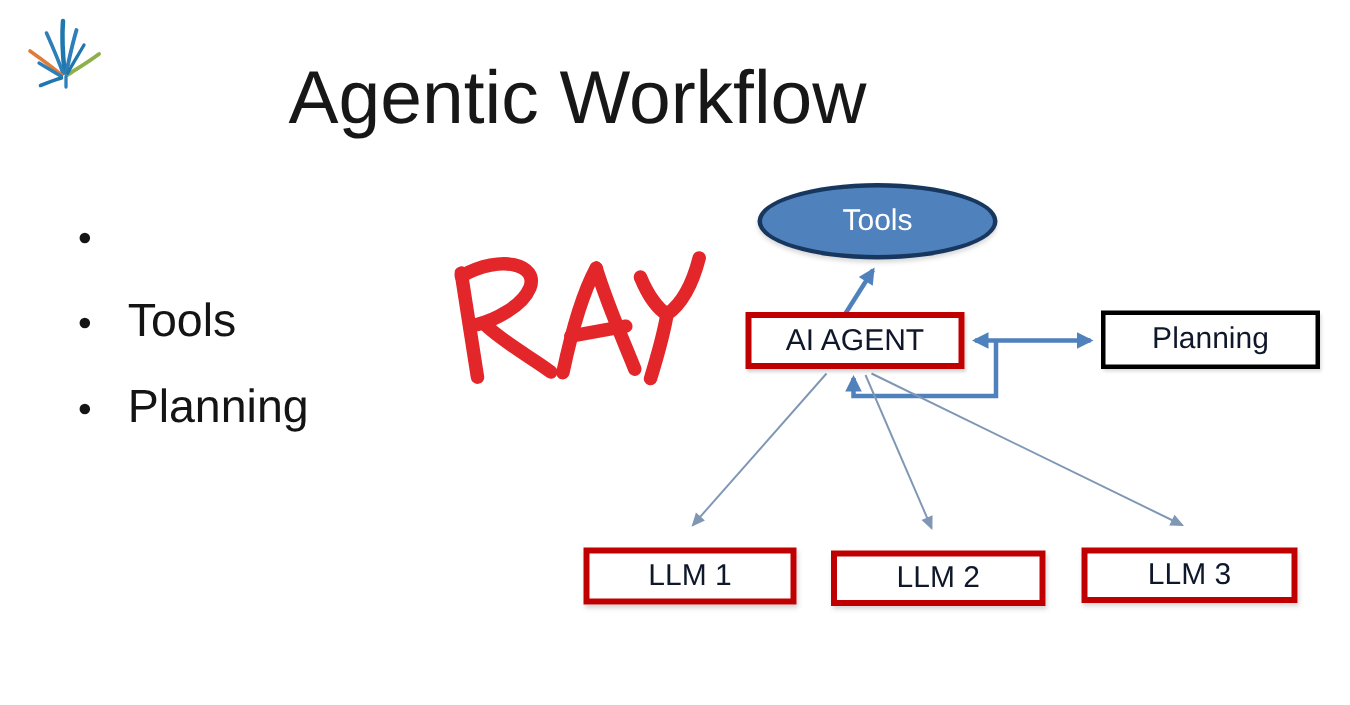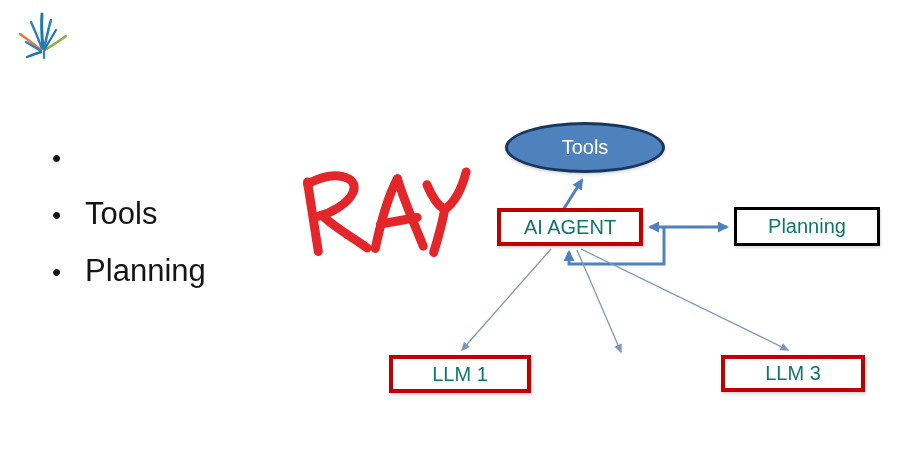--- a/index.html
+++ b/index.html
@@ -25,32 +25,32 @@
 
   
   .ray{position:absolute;left:293px;top:166px;width:190px;height:98px;}
   .ray svg{display:block;width:100%;height:100%;}
   .ray path{fill:none;stroke:#e3262a;stroke-width:9;stroke-linecap:round;stroke-linejoin:round;}
 
   
   .node{
     position:absolute;box-sizing:border-box;background:#ffffff;
     display:flex;align-items:center;justify-content:center;
-    font-size:20px;color:#0f766e;
+    font-size:20px;color:#0f172a;
   }
   .node-tools{
     left:505px;top:122px;width:160px;height:51px;border-radius:50%;
     background:#4f81bd;border:3px solid #17375e;color:#ffffff;
     box-shadow:0 2px 3px rgba(100,100,100,.25);
   }
   .node-ai-agent{left:497px;top:208px;width:146px;height:38px;border:4px solid #c00000;
     box-shadow:1px 2px 2px rgba(120,120,120,.3);}
   .node-planning{left:734px;top:207px;width:146px;height:39px;border:3px solid #000000;
     box-shadow:1px 2px 2px rgba(120,120,120,.25);}
-  .node-llm{border:4px solid #c00000;box-shadow:1px 2px 3px rgba(120,120,120,.3);}
+  .node-llm{border:4px solid #c00000;box-shadow:1px 2px 3px rgba(120,120,120,.3);margin-top:10px;}
   .node-llm1{left:389px;top:355px;width:142px;height:38px;}
   .node-llm2{left:554px;top:357px;width:143px;height:37px;}
   .node-llm3{left:721px;top:355px;width:144px;height:37px;}
 
   
   .arrows{position:absolute;left:0;top:0;width:900px;height:470px;pointer-events:none;}
   .arrow-blue{stroke:#4f81bd;stroke-width:3;fill:none;}
   .arrow-thin{stroke:#7f97b5;stroke-width:1.3;fill:none;}
 </style>
 </head>
@@ -65,20 +65,21 @@
       <path d="M33,8 C30,18 28,28 26,37" stroke="#2c7fb8" stroke-width="2.6"></path>
       <path d="M2,22 C9,27 16,32 23,38" stroke="#e07b39" stroke-width="2.4"></path>
       <path d="M48,24 C40,30 33,34 27,38" stroke="#8db04a" stroke-width="2.6"></path>
       <path d="M38,18 C34,25 30,31 27,37" stroke="#1f77ae" stroke-width="2.2"></path>
       <path d="M8,30 C13,33 18,36 23,39" stroke="#2c7fb8" stroke-width="2.2"></path>
       <path d="M9,45 C14,43 19,41 23,40" stroke="#1f77ae" stroke-width="2.4"></path>
       <path d="M26,46 C26,43 26,41 26,39" stroke="#2c7fb8" stroke-width="2.2"></path>
     </g>
   </svg>
 
+  <div class="slide-title">Agentic Workflow</div>
 
   <ul class="bullets">
     <li>
       <span class="bullet-dot">•</span>
     </li>
     <li>
       <span class="bullet-dot">•</span>
       <span>Tools</span>
     </li>
     <li>
@@ -136,18 +137,21 @@
   </div>
 
   <div class="node node-planning">
     <span>Planning</span>
   </div>
 
   <div class="node node-llm node-llm1">
     <span>LLM 1</span>
   </div>
 
+  <div class="node node-llm node-llm2">
+    <span>LLM 2</span>
+  </div>
 
   <div class="node node-llm node-llm3">
     <span>LLM 3</span>
   </div>
 
 </div>
 
 </body></html>

